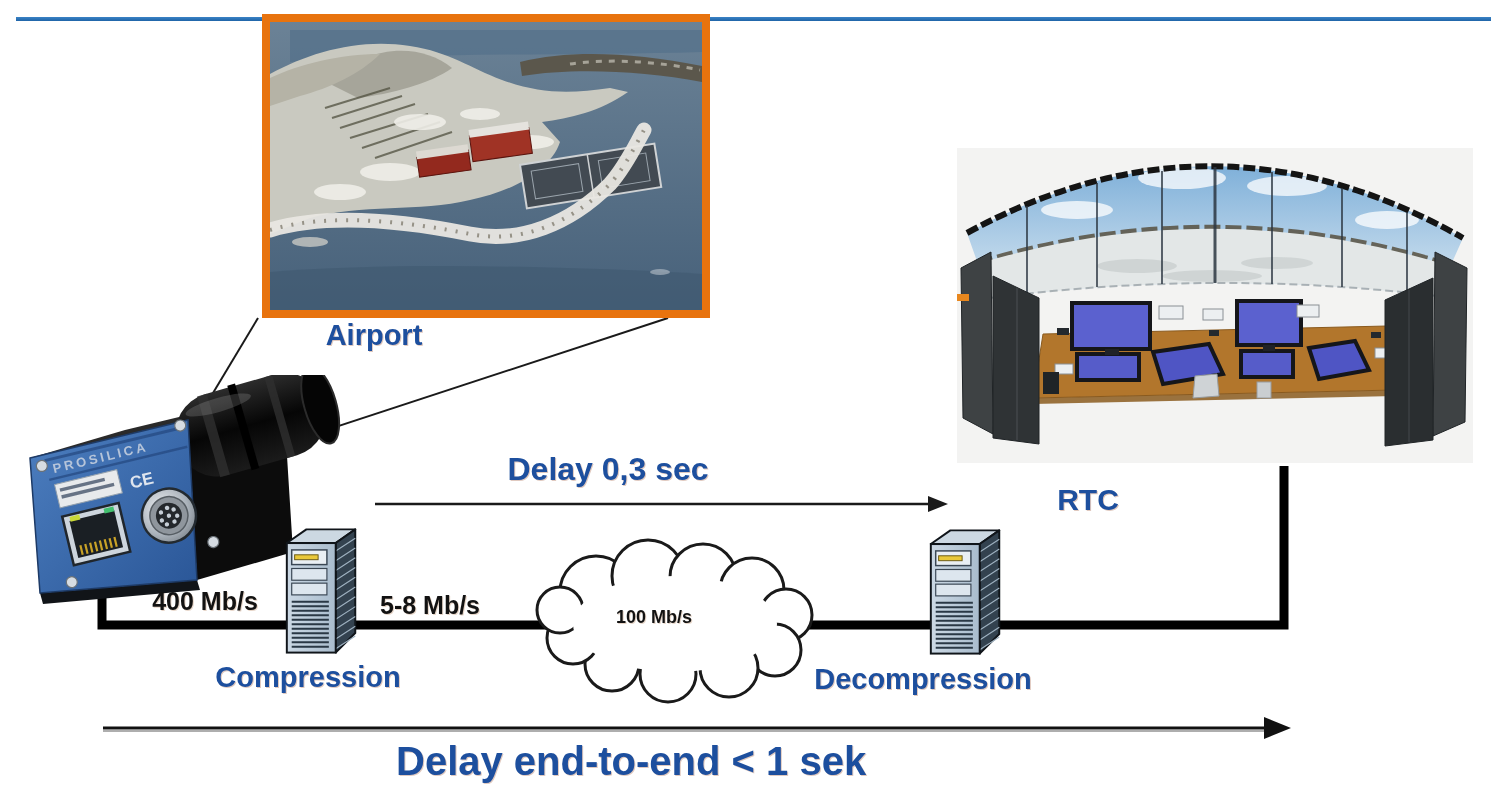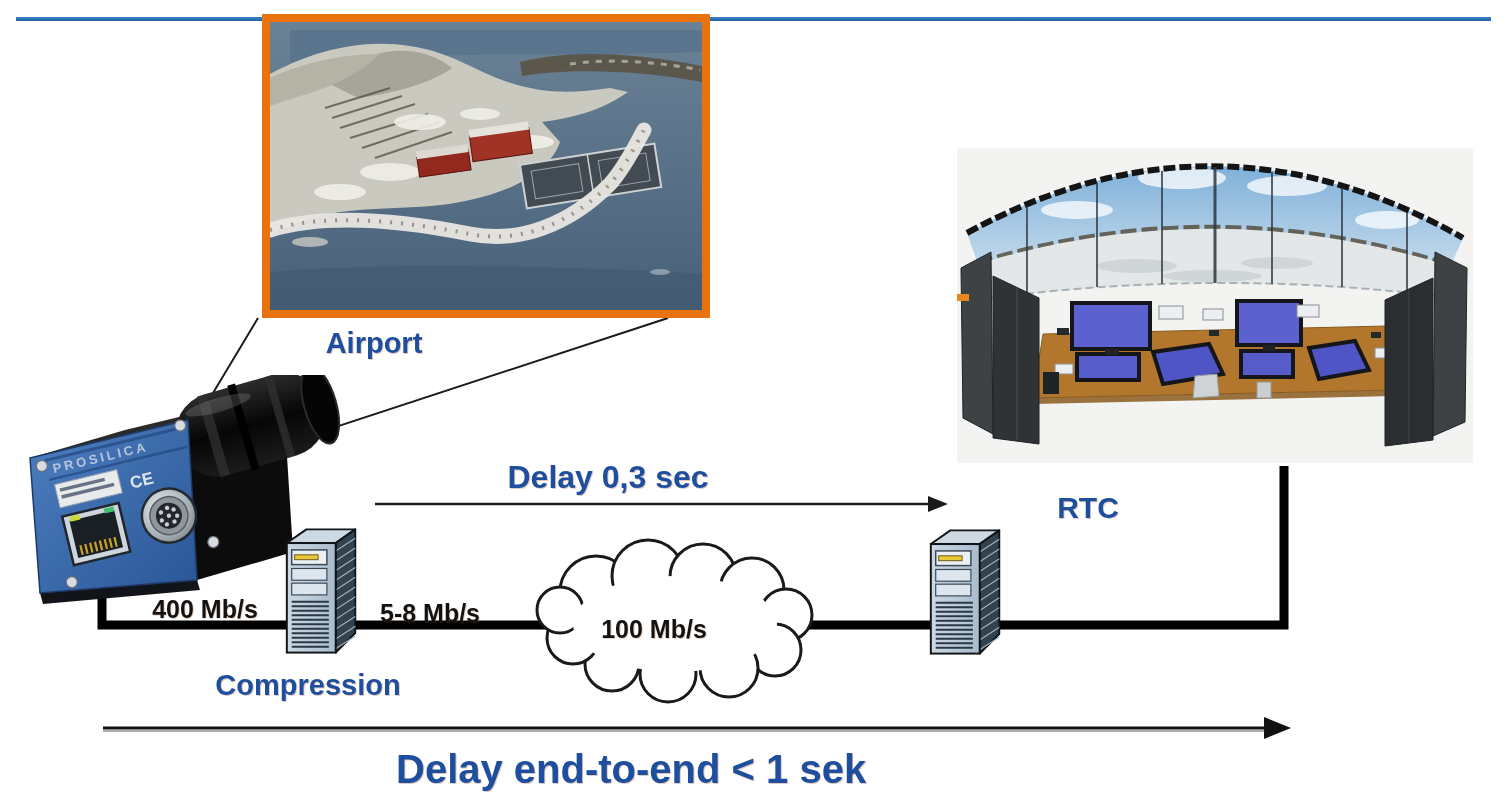--- a/index.html
+++ b/index.html
@@ -6,21 +6,20 @@
   #canvas{
     position:relative;width:1508px;height:794px;background:#ffffff;overflow:hidden;
     font-family:"Liberation Sans",sans-serif;
   }
   .abs{position:absolute;}
   .lbl{
     position:absolute;font-weight:bold;color:#1d4f9e;text-align:center;
     font-family:"Liberation Sans",sans-serif;line-height:1.1;
     text-shadow:1px 1px 0 rgba(152,77,43,.30);
     white-space:nowrap;
-    margin-top:8px;
   }
   .lbl.black{color:#121212;text-shadow:1px 1px 0 rgba(160,90,40,.25);}
   #header-rule{
     position:absolute;left:16px;top:17px;width:1475px;height:4px;
     background:linear-gradient(#3b83c6,#1f64a8);
   }
   #airport-frame{
     position:absolute;left:262px;top:14px;width:448px;height:304px;
     box-sizing:border-box;border:8px solid #e8730e;background:#5d7890;
   }
@@ -311,22 +310,23 @@
   </svg>
 
   <div class="lbl" style="left:274px;top:320px;width:200px;font-size:29px">Airport</div>
 
   <div class="lbl" style="left:468px;top:452px;width:280px;font-size:32px">Delay 0,3 sec</div>
 
   <div class="lbl black" style="left:135px;top:588px;width:140px;font-size:25px">400 Mb/s</div>
 
   <div class="lbl black" style="left:370px;top:592px;width:120px;font-size:25px">5-8 Mb/s</div>
 
-  <div class="lbl black" style="left:584px;top:608px;width:140px;font-size:25px">100 Mb/s</div>
+  <div class="lbl black" style="left:584px;top:608px;width:140px;font-size:18px">100 Mb/s</div>
 
   <div class="lbl" style="left:198px;top:662px;width:220px;font-size:29px">Compression</div>
 
+  <div class="lbl" style="left:793px;top:664px;width:260px;font-size:29px">Decompression</div>
 
   <div class="lbl" style="left:1028px;top:483px;width:120px;font-size:30px">RTC</div>
 
   <div class="lbl" style="left:396px;top:739px;width:400px;font-size:40px">Delay end-to-end &lt; 1 sek</div>
 
 </div>
 
 </body></html>

